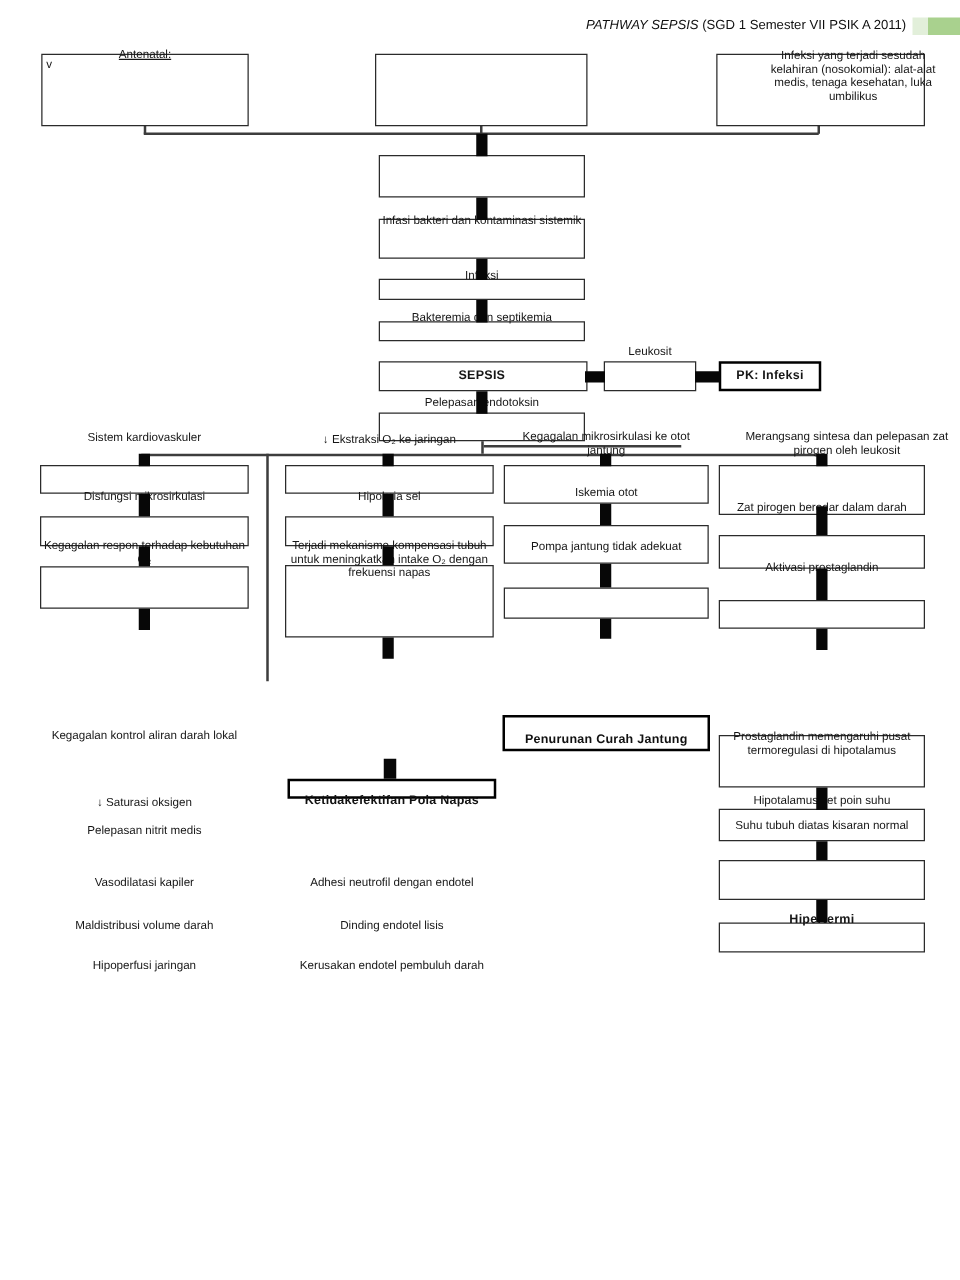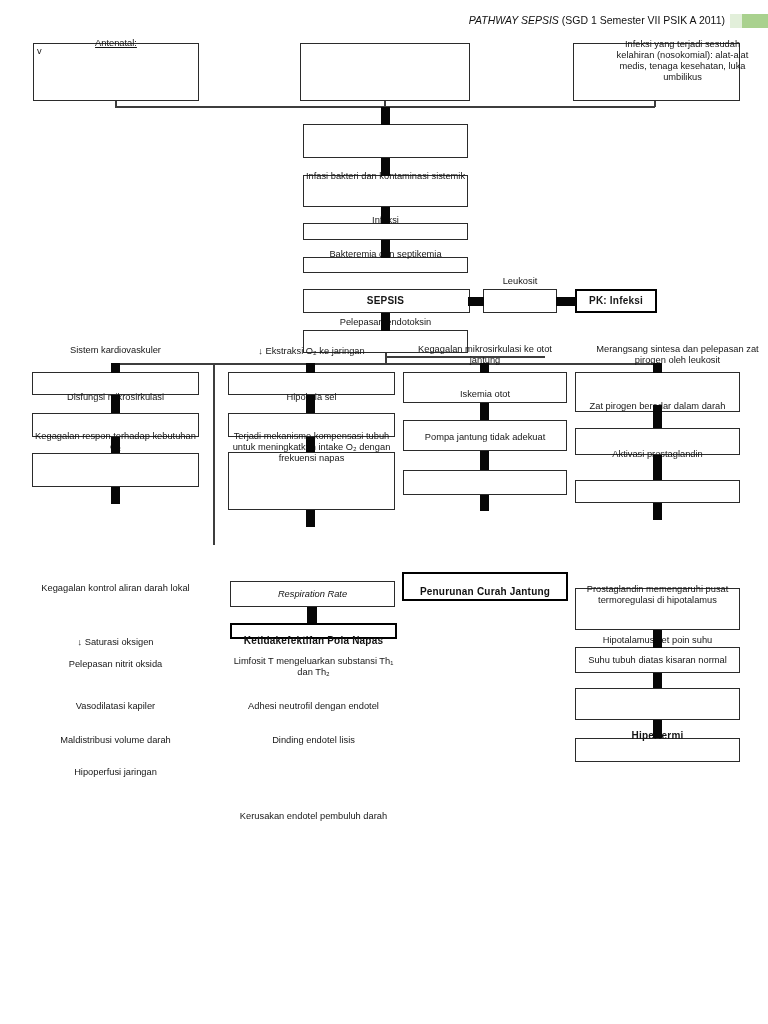--- a/index.html
+++ b/index.html
@@ -126,35 +126,31 @@
   <div class="box" style="left:403px;top:470px;width:164px;height:25px;"></div>
 
   <div class="box" style="left:575px;top:372px;width:165px;height:40px;"></div>
   <div class="lbl" style="left:575px;top:401px;width:165px;">Zat pirogen beredar dalam darah</div>
   <div class="box" style="left:575px;top:428px;width:165px;height:27px;"></div>
   <div class="lbl" style="left:575px;top:449px;width:165px;">Aktivasi prostaglandin</div>
   <div class="box" style="left:575px;top:480px;width:165px;height:23px;"></div>
 
   <div class="lbl" style="left:32px;top:583px;width:167px;">Kegagalan kontrol aliran darah lokal</div>
   <div class="lbl" style="left:32px;top:637px;width:167px;">↓ Saturasi oksigen</div>
-  <div class="lbl" style="left:32px;top:659px;width:167px;">Pelepasan nitrit oksida</div>
+  <div class="lbl" style="left:32px;top:659px;width:167px;">Pelepasan nitrit medis</div>
   <div class="lbl" style="left:32px;top:701px;width:167px;">Vasodilatasi kapiler</div>
   <div class="lbl" style="left:32px;top:735px;width:167px;">Maldistribusi volume darah</div>
   <div class="lbl" style="left:32px;top:767px;width:167px;">Hipoperfusi jaringan</div>
 
-  <div class="box flexC" style="left:230px;top:581px;width:165px;height:26px;">
-    <span class="i" style="font-size:9.3px;">Respiration Rate</span>
-  </div>
   <div class="box bthick flexC" style="left:230px;top:623px;width:167px;height:16px;">
     <span class="b">Ketidakefektifan Pola Napas</span>
   </div>
-  <div class="lbl" style="left:230px;top:656px;width:167px;">Limfosit T mengeluarkan substansi Th₁ dan Th₂</div>
   <div class="lbl" style="left:230px;top:701px;width:167px;">Adhesi neutrofil dengan endotel</div>
   <div class="lbl" style="left:230px;top:735px;width:167px;">Dinding endotel lisis</div>
-  <div class="lbl" style="left:230px;top:767px;width:167px;margin-top:44px;">Kerusakan endotel pembuluh darah</div>
+  <div class="lbl" style="left:230px;top:767px;width:167px;">Kerusakan endotel pembuluh darah</div>
 
   <div class="box bthick flexB" style="left:402px;top:572px;width:166px;height:29px;">
     <span class="b">Penurunan Curah Jantung</span>
   </div>
 
   <div class="box" style="left:575px;top:588px;width:165px;height:42px;"></div>
   <div class="lbl" style="left:577px;top:584px;width:161px;">Prostaglandin memengaruhi pusat termoregulasi di hipotalamus</div>
   <div class="lbl" style="left:575px;top:635px;width:165px;">Hipotalamus set poin suhu</div>
   <div class="box" style="left:575px;top:647px;width:165px;height:26px;"></div>
   <div class="lbl" style="left:575px;top:655px;width:165px;">Suhu tubuh diatas kisaran normal</div>

